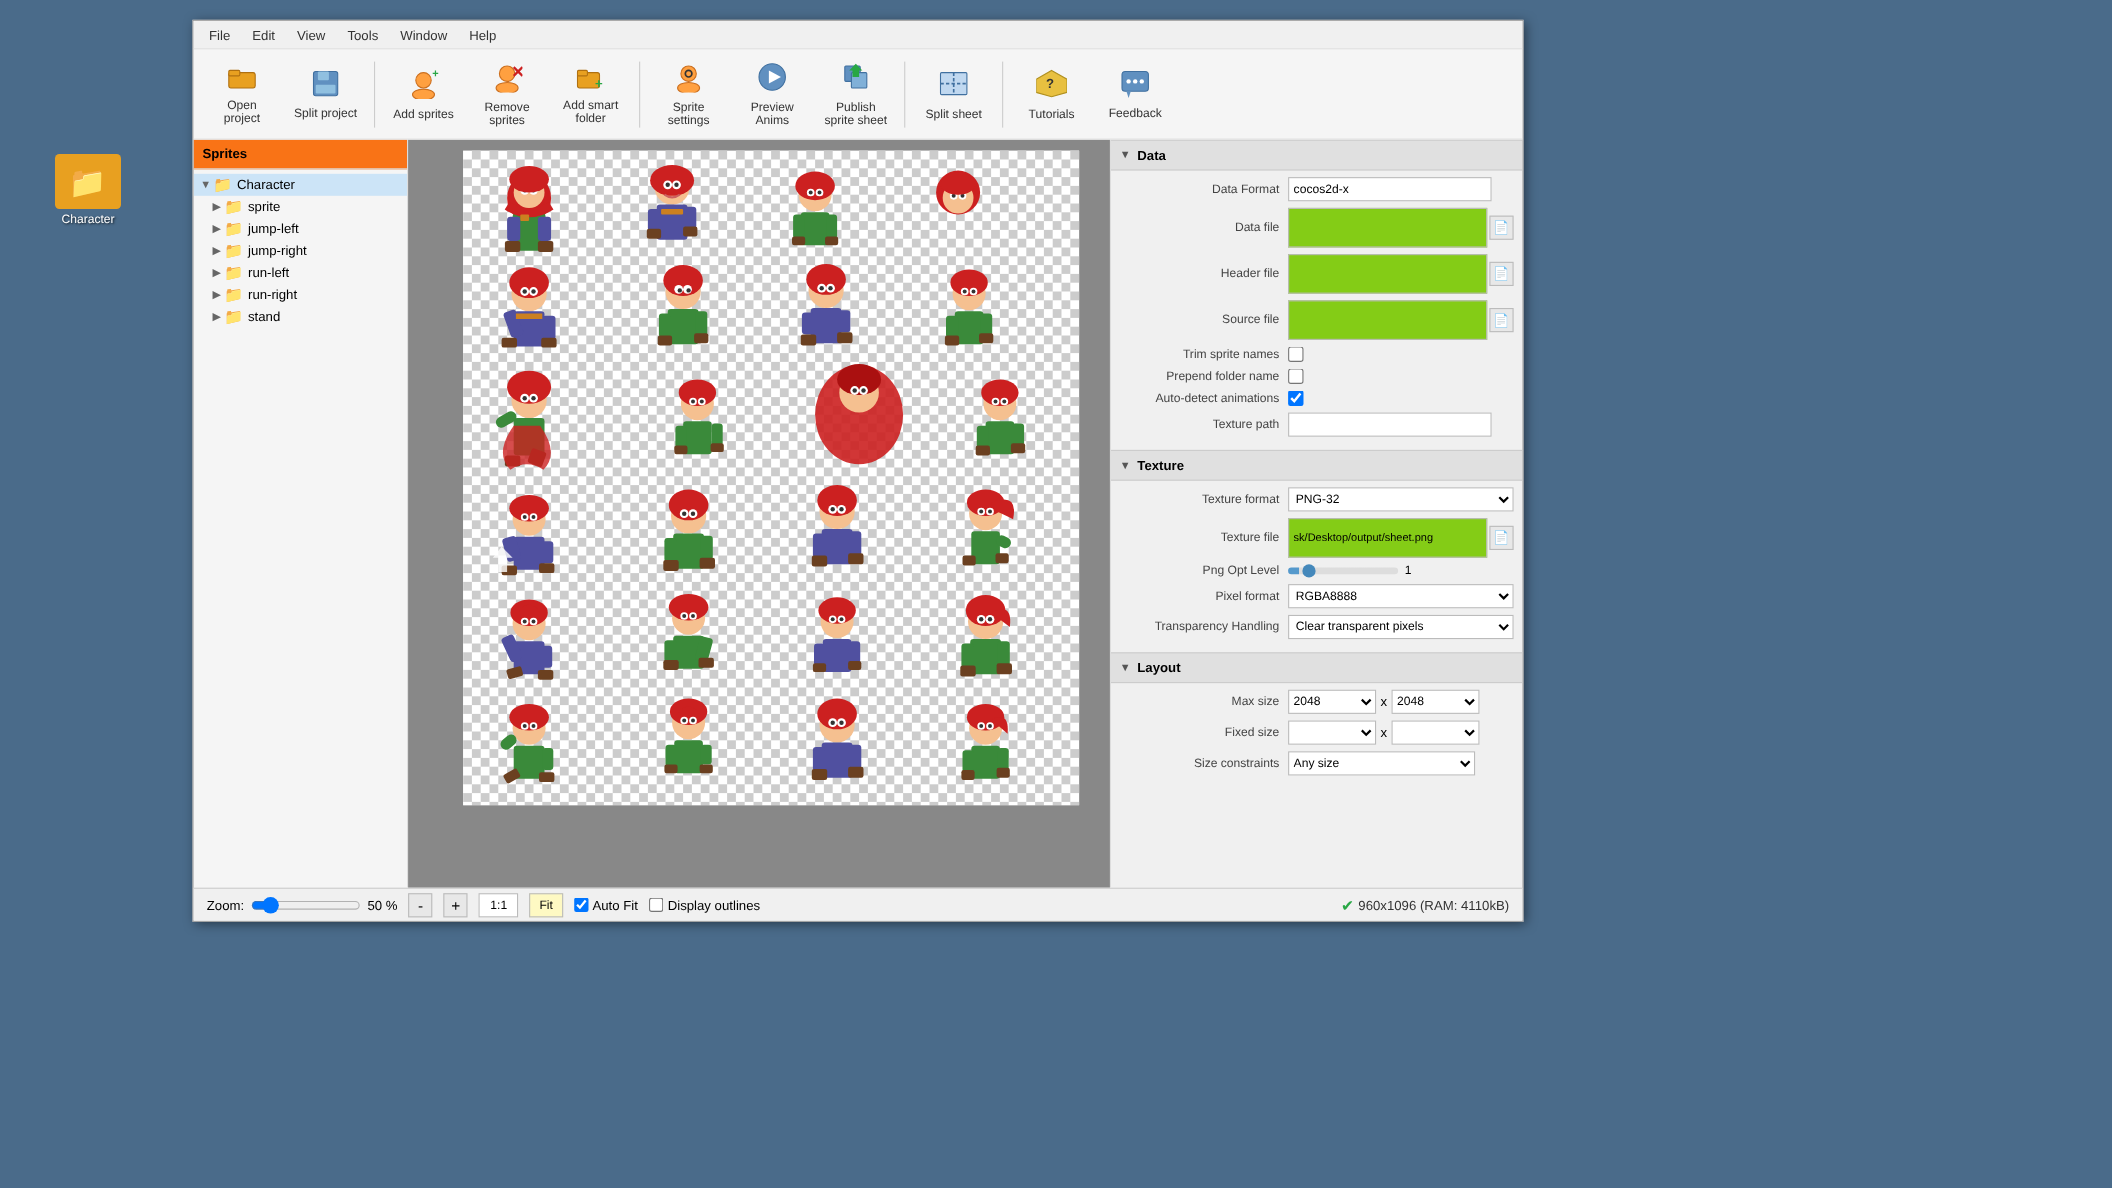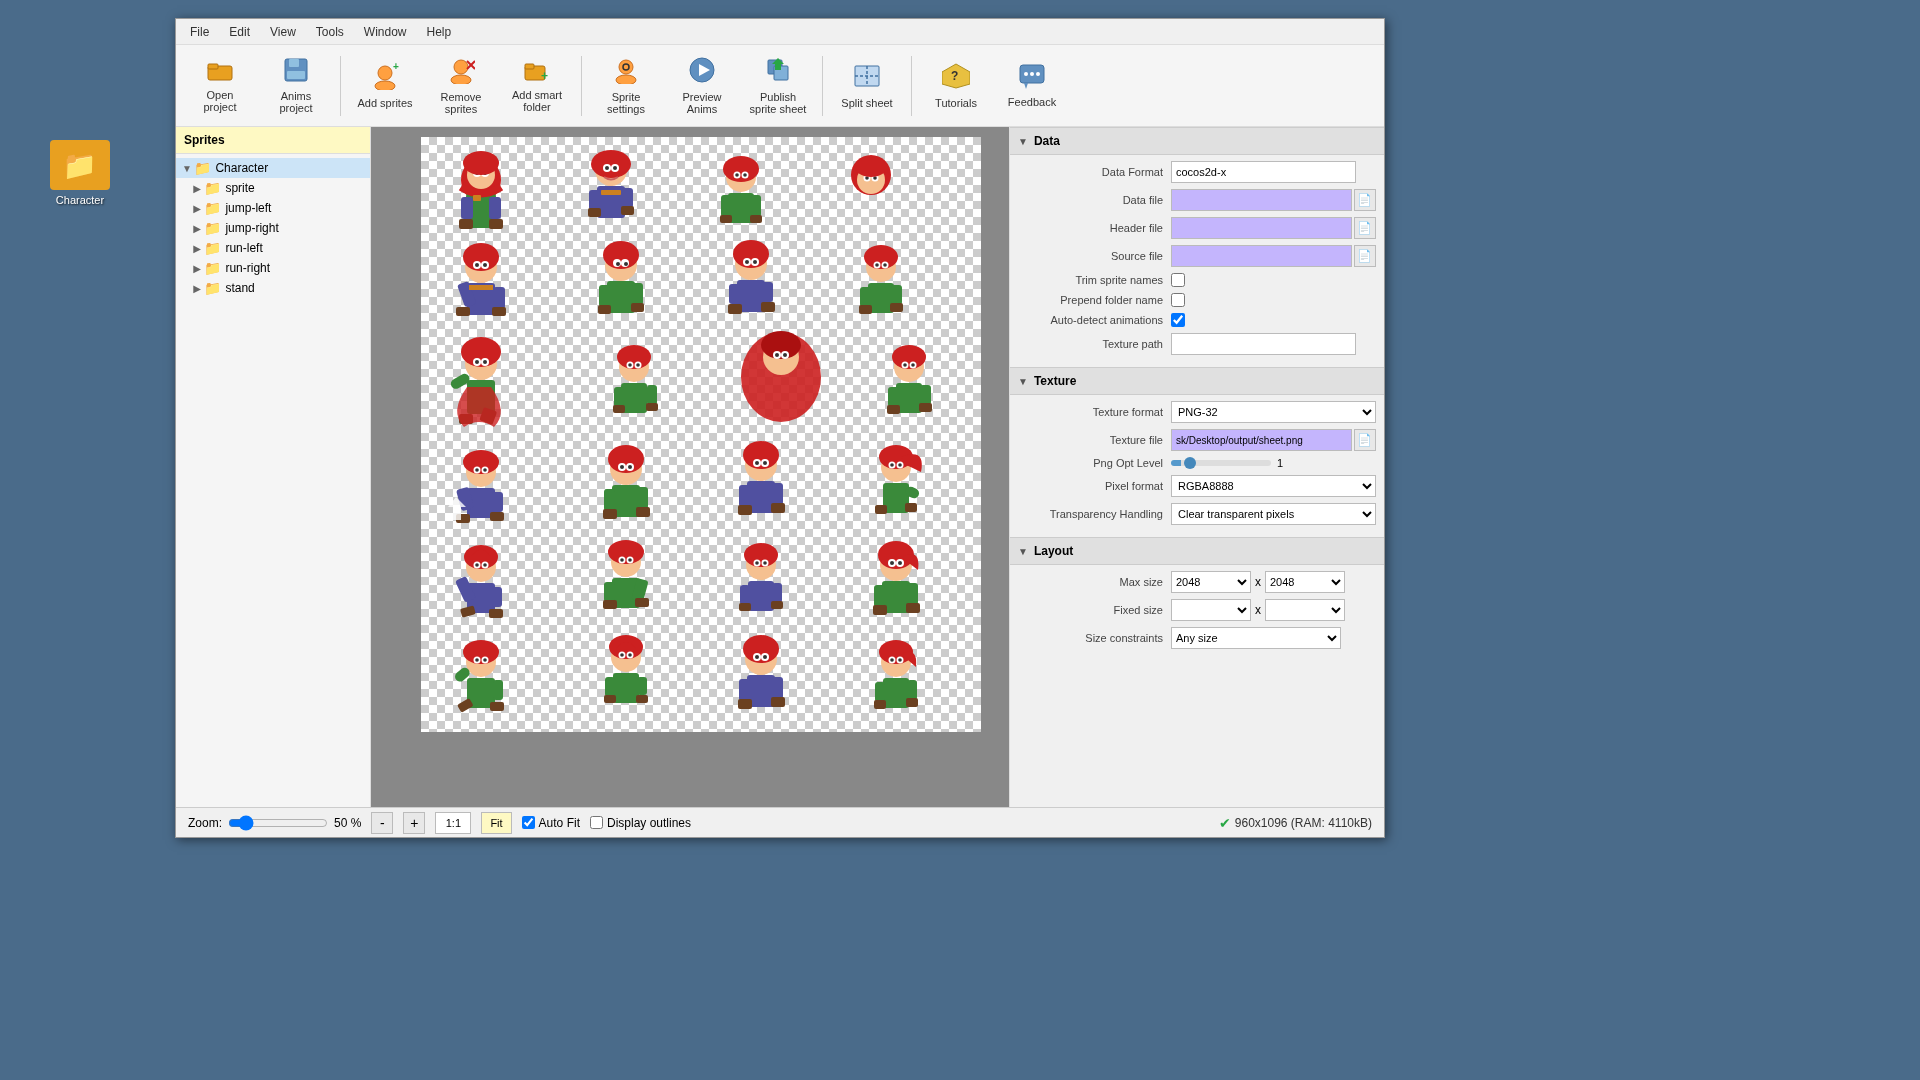--- a/index.html
+++ b/index.html
@@ -22,21 +22,21 @@
     .toolbar { background: #f5f5f5; height: 82px; display: flex; align-items: center; padding: 4px 8px; border-bottom: 1px solid #ddd; gap: 4px; flex-shrink: 0; }
     .tool-btn { display: flex; flex-direction: column; align-items: center; justify-content: center; width: 72px; height: 70px; border: 1px solid transparent; background: transparent; cursor: pointer; padding: 4px; border-radius: 3px; font-size: 11px; color: #333; gap: 3px; }
     .tool-icon { font-size: 24px; line-height: 1; }
     .tool-separator { width: 1px; height: 60px; background: #ccc; margin: 0 4px; }
 
     
     .main { display: flex; flex: 1; overflow: hidden; }
 
     
     .sidebar { width: 195px; background: #f5f5f5; border-right: 1px solid #ddd; display: flex; flex-direction: column; flex-shrink: 0; }
-    .sidebar-header { padding: 6px 8px; font-weight: bold; font-size: 12px; border-bottom: 1px solid #ddd; background: #fef9c3; }
+    .sidebar-header { padding: 6px 8px; font-weight: bold; font-size: 12px; border-bottom: 1px solid #ddd; background: #f97316; }
     .tree { flex: 1; overflow-y: auto; padding: 4px 0; }
     .tree-item { display: flex; align-items: center; padding: 2px 4px; cursor: pointer; font-size: 12px; }
     .tree-item.selected { background: #cce4f7; }
     .tree-arrow { width: 14px; display: flex; align-items: center; justify-content: center; color: #666; font-size: 10px; }
     .tree-folder-icon { color: #e8a020; margin-right: 4px; font-size: 14px; }
     .tree-label { font-size: 12px; }
     .tree-child { padding-left: 14px; }
 
     
     .canvas-area { flex: 1; background: #888; overflow: hidden; position: relative; }
@@ -46,21 +46,21 @@
     background-size: 16px 16px; position: relative; overflow: hidden; }
 
     
     .settings-panel { width: 375px; background: #f0f0f0; border-left: 1px solid #ddd; overflow-y: auto; flex-shrink: 0; }
     .settings-title { padding: 8px 12px; font-weight: bold; font-size: 13px; background: #e8e8e8; border-bottom: 1px solid #ddd; }
     .section-header { display: flex; align-items: center; padding: 6px 8px; background: #e0e0e0; border-bottom: 1px solid #ccc; border-top: 1px solid #ccc; cursor: pointer; font-weight: bold; font-size: 12px; gap: 6px; }
     .section-arrow { color: #555; font-size: 10px; }
     .section-body { padding: 6px 8px; }
     .field-row { display: flex; align-items: center; margin-bottom: 6px; }
     .field-label { width: 145px; text-align: right; margin-right: 8px; font-size: 11px; color: #444; flex-shrink: 0; }
-    .field-input { flex: 1; height: 22px; border: 1px solid #bbb; padding: 2px 4px; font-size: 11px; background: #c4b5fd; }
+    .field-input { flex: 1; height: 36px; border: 1px solid #bbb; padding: 2px 4px; font-size: 11px; background: #84cc16; }
     .field-input-wide { width: 185px; height: 22px; border: 1px solid #bbb; padding: 2px 4px; font-size: 11px; background: white; }
     .field-browse { width: 22px; height: 22px; border: 1px solid #bbb; background: #e8e8e8; cursor: pointer; display: flex; align-items: center; justify-content: center; font-size: 12px; margin-left: 2px; }
     .field-checkbox { width: 14px; height: 14px; }
     .field-select { flex: 1; height: 22px; border: 1px solid #bbb; background: white; font-size: 11px; padding: 0 2px; }
     .slider-container { display: flex; align-items: center; gap: 6px; flex: 1; }
     .slider-value { font-size: 11px; min-width: 20px; }
 
     
     .status-bar { background: #f0f0f0; height: 30px; display: flex; align-items: center; padding: 0 12px; border-top: 1px solid #ccc; flex-shrink: 0; gap: 10px; }
     .status-zoom { display: flex; align-items: center; gap: 6px; font-size: 12px; }
@@ -123,21 +123,21 @@
       <span>Open project</span>
     </button>
     <button class="tool-btn">
       <div class="tool-icon">
         <svg width="26" height="26" viewBox="0 0 26 26">
             <rect x="2" y="2" width="22" height="22" rx="2" fill="#6090c0" stroke="#4070a0" stroke-width="1"></rect>
             <rect x="6" y="2" width="10" height="8" rx="1" fill="#90c0e0"></rect>
             <rect x="4" y="14" width="18" height="8" rx="1" fill="#90c0e0"></rect>
           </svg>
       </div>
-      <span>Anims project</span>
+      <span>Split project</span>
     </button>
     <div class="tool-separator"></div>
     <button class="tool-btn">
       <div class="tool-icon">
         <svg width="28" height="28" viewBox="0 0 28 28">
             <circle cx="14" cy="11" r="7" fill="#ffa040" stroke="#cc7020" stroke-width="1"></circle>
             <ellipse cx="14" cy="24" rx="10" ry="5" fill="#ffa040" stroke="#cc7020" stroke-width="1"></ellipse>
             <text x="22" y="8" fill="#28a745" font-size="10" font-weight="bold">+</text>
           </svg>
       </div>

